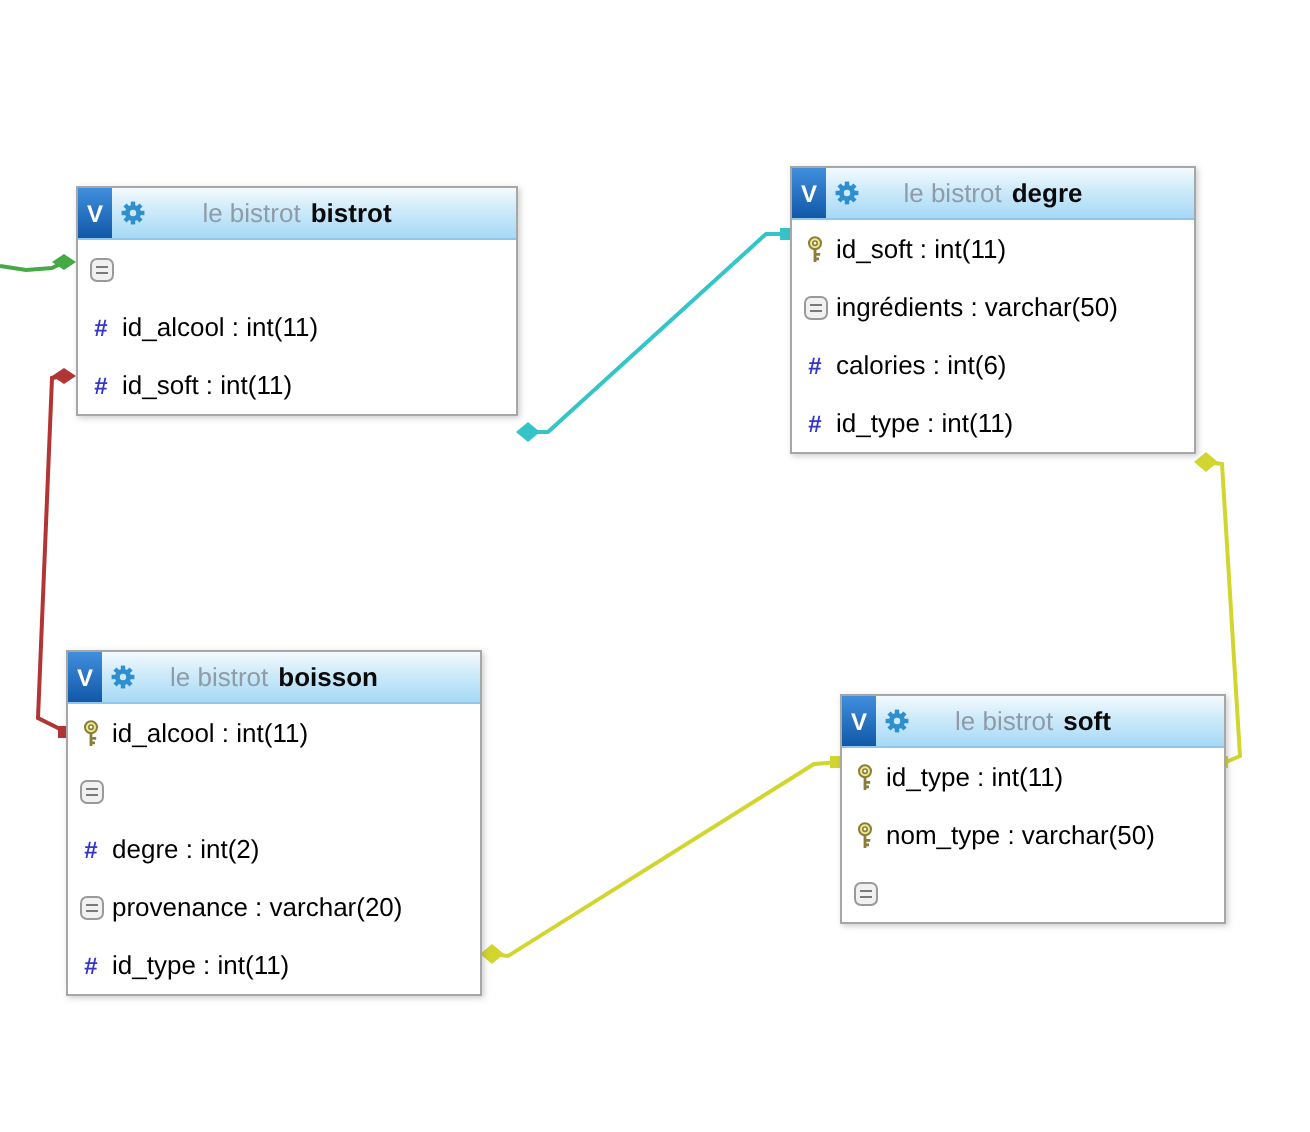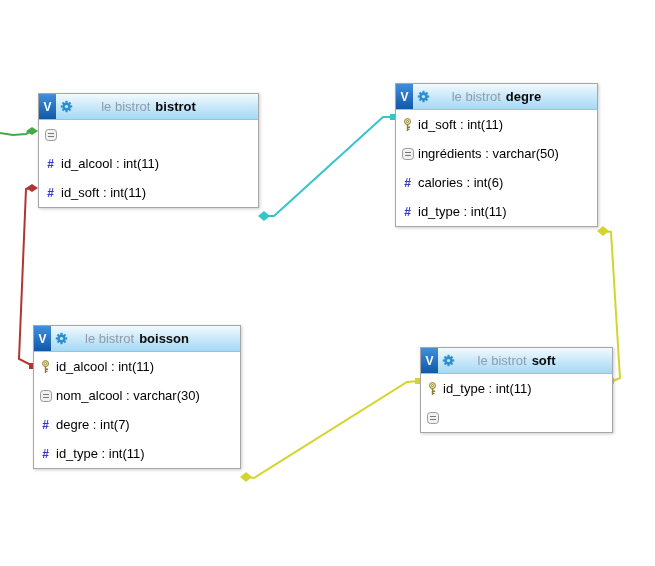--- a/index.html
+++ b/index.html
@@ -199,25 +199,33 @@
         </span>
       <span class="ftext">id_alcool : int(11)</span>
     </div>
     <div class="frow">
       <span class="ficon">
           <svg width="12" height="12" viewBox="0 0 12 12">
             <rect x="0.5" y="0.5" width="11" height="11" rx="3" fill="#f1f1f1" stroke="#9a9a9a"></rect>
             <path d="M3 4.5 h6 M3 7.5 h6" stroke="#7a7a7a" stroke-width="1" fill="none"></path>
           </svg>
         </span>
-      <span class="ftext">nom_alcool : varchar(30)</span>
-    </div>
-    <div class="frow">
-      <span class="hash">#</span>
-      <span class="ftext">degre : int(7)</span>
+    </div>
+    <div class="frow">
+      <span class="hash">#</span>
+      <span class="ftext">degre : int(2)</span>
+    </div>
+    <div class="frow">
+      <span class="ficon">
+          <svg width="12" height="12" viewBox="0 0 12 12">
+            <rect x="0.5" y="0.5" width="11" height="11" rx="3" fill="#f1f1f1" stroke="#9a9a9a"></rect>
+            <path d="M3 4.5 h6 M3 7.5 h6" stroke="#7a7a7a" stroke-width="1" fill="none"></path>
+          </svg>
+        </span>
+      <span class="ftext">provenance : varchar(20)</span>
     </div>
     <div class="frow">
       <span class="hash">#</span>
       <span class="ftext">id_type : int(11)</span>
     </div>
   </div>
 
   <div class="db-table" style="left:420px;top:347px;width:191px;">
     <div class="tbl-header">
       <span class="vbadge">V</span>
@@ -242,20 +250,30 @@
           <svg width="11" height="14" viewBox="0 0 11 14">
             <circle cx="5.5" cy="3.6" r="3" fill="#efe98c" stroke="#8a7d3a"></circle>
             <circle cx="5.5" cy="3.6" r="1.1" fill="#fff" stroke="#8a7d3a" stroke-width="0.8"></circle>
             <path d="M5.5 6.6 V13 M5.5 9.2 h2.6 M5.5 11.4 h2" stroke="#8a7d3a" stroke-width="1.4" fill="none"></path>
           </svg>
         </span>
       <span class="ftext">id_type : int(11)</span>
     </div>
     <div class="frow">
       <span class="ficon">
+          <svg width="11" height="14" viewBox="0 0 11 14">
+            <circle cx="5.5" cy="3.6" r="3" fill="#efe98c" stroke="#8a7d3a"></circle>
+            <circle cx="5.5" cy="3.6" r="1.1" fill="#fff" stroke="#8a7d3a" stroke-width="0.8"></circle>
+            <path d="M5.5 6.6 V13 M5.5 9.2 h2.6 M5.5 11.4 h2" stroke="#8a7d3a" stroke-width="1.4" fill="none"></path>
+          </svg>
+        </span>
+      <span class="ftext">nom_type : varchar(50)</span>
+    </div>
+    <div class="frow">
+      <span class="ficon">
           <svg width="12" height="12" viewBox="0 0 12 12">
             <rect x="0.5" y="0.5" width="11" height="11" rx="3" fill="#f1f1f1" stroke="#9a9a9a"></rect>
             <path d="M3 4.5 h6 M3 7.5 h6" stroke="#7a7a7a" stroke-width="1" fill="none"></path>
           </svg>
         </span>
     </div>
   </div>
 
 </div>
 

